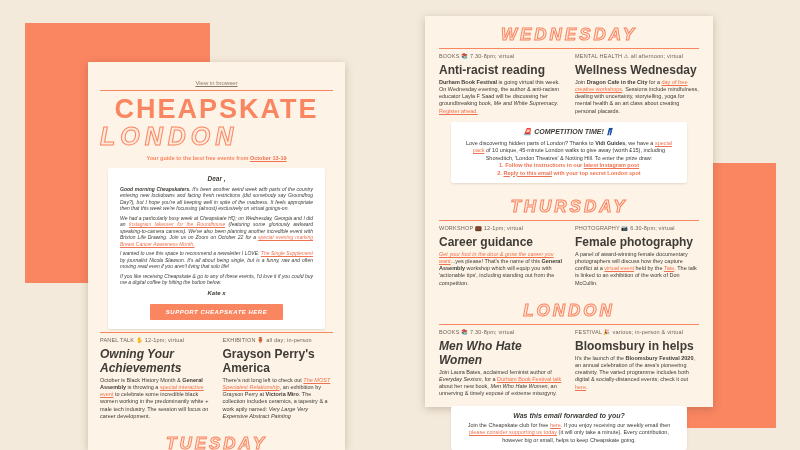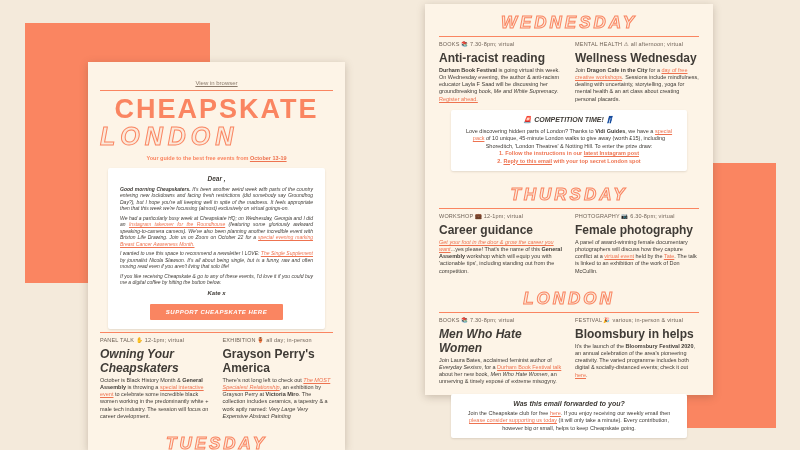--- a/index.html
+++ b/index.html
@@ -17,21 +17,21 @@
     font-family:"Liberation Sans",sans-serif;color:var(--text);
   }
   .deco{position:absolute;background:var(--accent);z-index:1;}
   .deco-a{left:25px;top:23px;width:185px;height:260px;}
   .deco-b{left:590px;top:163px;width:186px;height:265px;}
   .page{
     position:absolute;background:var(--page);z-index:2;
     box-shadow:0 2px 8px rgba(90,70,50,.28);
   }
   .page-left{left:88px;top:62px;width:257px;height:388px;padding:15px 12px;}
-  .page-right{left:425px;top:4px;width:288px;height:391px;padding:8px 14px;}
+  .page-right{left:425px;top:16px;width:288px;height:391px;padding:8px 14px;}
   .view-browser{
     display:block;text-align:center;font-size:6px;color:#8a7a6b;
     text-decoration:underline;margin:3px 0 4px;
   }
   .hr{border:none;border-top:1px solid var(--accent);margin:3px 0;}
   .brand1{
     text-align:center;color:var(--accent);font-weight:900;font-size:27px;
     letter-spacing:2px;line-height:1.05;margin-top:4px;
   }
   .outline-text{
@@ -101,21 +101,21 @@
     <div class="signature">Kate x</div>
     <div class="btn-row">
       <button class="support-btn">SUPPORT CHEAPSKATE HERE</button>
     </div>
   </div>
 
   <hr class="hr">
   <div class="evt-row">
     <div class="evt">
       <div class="evt-label"><span class="cat">PANEL TALK</span> <span>✋</span> <span>12-1pm; virtual</span></div>
-      <div class="evt-title italic">Owning Your Cheapskaters</div>
+      <div class="evt-title italic">Owning Your Achievements</div>
       <div class="evt-body"><span>October is Black History Month &amp; </span><span class="run-bold">General Assembly</span><span> is throwing a </span><span class="run-link">special interactive event</span><span> to celebrate some incredible black women working in the predominantly white + male tech industry. The session will focus on career development.</span></div>
     </div>
     <div class="evt">
       <div class="evt-label"><span class="cat">EXHIBITION</span> <span>🏺</span> <span>all day; in-person</span></div>
       <div class="evt-title">Grayson Perry's America</div>
       <div class="evt-body"><span>There's not long left to check out </span><span class="run-linkitalic">The MOST Specialest Relationship</span><span>, an exhibition by Grayson Perry at </span><span class="run-bold">Victoria Miro</span><span>. The collection includes ceramics, a tapestry &amp; a work aptly named: </span><span class="run-italic">Very Large Very Expensive Abstract Painting</span></div>
     </div>
   </div>
 
   <div class="day-heading outline-text">TUESDAY</div>

